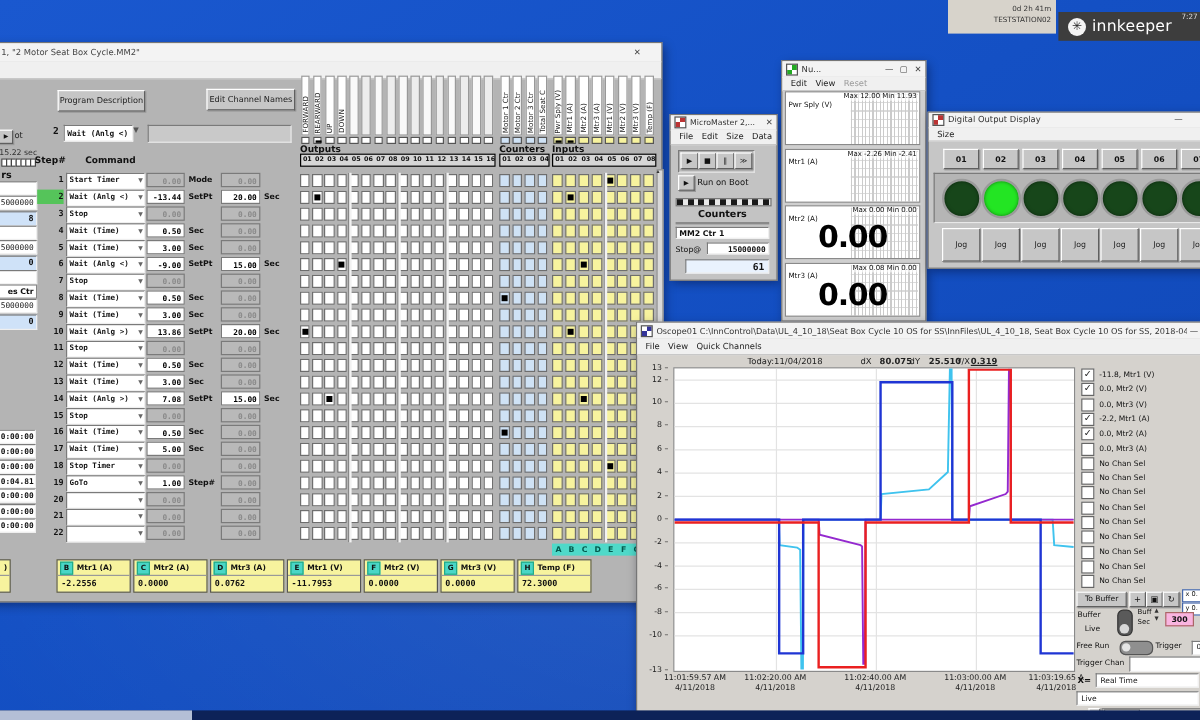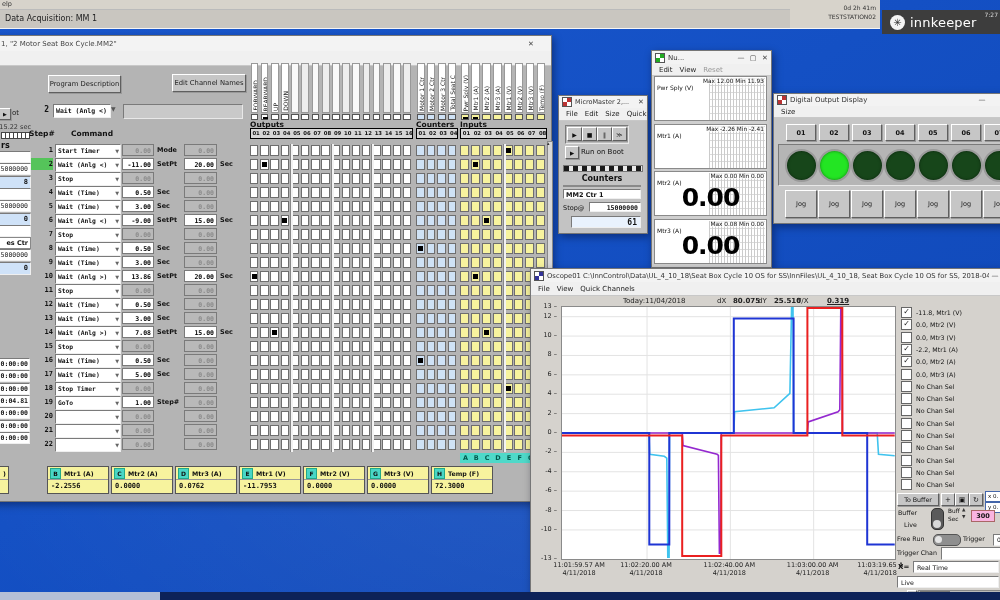--- a/index.html
+++ b/index.html
@@ -29,26 +29,20 @@
   .led{position:absolute;border-radius:50%;width:29px;height:29px;border:2px solid #9a9a9a;box-shadow:inset 0 0 3px rgba(0,0,0,.5);}
   .ytick{position:absolute;width:26px;text-align:right;font-size:6.5px;color:#222;}
   .xlab{position:absolute;font-size:6.5px;color:#222;text-align:center;white-space:nowrap;line-height:8px;}
   .ann{position:absolute;font-size:7px;color:#222;white-space:nowrap;}
 </style>
 </head>
 <body>
 
 <div id="screen">
 
-  <div class="a" style="left:0;top:0;width:880px;height:9px;background:#d7d3cb;border-bottom:1px solid #bbb;">
-    <span class="a" style="left:2px;top:0px;font-size:6.5px;color:#333;">elp</span>
-  </div>
-  <div class="a" style="left:0;top:10px;width:880px;height:18px;background:#c9c6c0;border-bottom:1px solid #f5f5f5;">
-    <span class="a" style="left:5px;top:4px;font-size:8px;color:#222;">Data Acquisition:  MM 1</span>
-  </div>
   <div class="a" style="left:790px;top:0;width:90px;height:28px;background:#d7d3cb;text-align:right;">
     <div style="font-size:6px;color:#333;margin:4px 4px 0 0;">0d 2h 41m</div>
     <div style="font-size:6px;color:#333;margin:2px 4px 0 0;">TESTSTATION02</div>
   </div>
   <div class="a" style="left:882px;top:10px;width:118px;height:24px;background:#3d3d3d;display:flex;align-items:center;">
     <span style="width:15px;height:15px;border-radius:50%;background:#f4f4f4;color:#2d2d2d;font-size:10px;line-height:15px;text-align:center;margin-left:8px;">✳</span>
     <span style="color:#fff;font-size:13px;margin-left:5px;letter-spacing:.2px;">innkeeper</span>
     <span class="a" style="right:2px;top:1px;color:#ddd;font-size:6px;">7:27</span>
   </div>
 
@@ -104,21 +98,21 @@
         </div>
         <div style="position: absolute; left: 181px; top: 79px; width: 32px; height: 12px; font-size: 6.5px; font-weight: bold; text-align: right; padding-right: 2px; line-height: 12px; font-family: &quot;DejaVu Sans Mono&quot;, monospace; box-sizing: border-box; background: rgb(185, 185, 185); border: 1px solid rgb(122, 122, 122); color: rgb(138, 138, 138);">0.00</div>
         <div style="position: absolute; left: 216px; top: 79px; width: 26px; font-size: 6.5px; font-weight: bold; line-height: 12px;">Mode</div>
         <div style="position: absolute; left: 243px; top: 79px; width: 33px; height: 12px; font-size: 6.5px; font-weight: bold; text-align: right; padding-right: 2px; line-height: 12px; font-family: &quot;DejaVu Sans Mono&quot;, monospace; box-sizing: border-box; background: rgb(185, 185, 185); border: 1px solid rgb(122, 122, 122); color: rgb(138, 138, 138);">0.00</div>
         <div style="position: absolute; left: 279px; top: 79px; width: 24px; font-size: 6.5px; font-weight: bold; line-height: 12px;"></div>
         <div style="position: absolute; left: 90px; top: 93px; width: 22px; height: 12px; font-size: 7px; font-weight: bold; text-align: right; line-height: 12px; font-family: &quot;DejaVu Sans Mono&quot;, monospace; background: rgb(85, 196, 90);">2</div>
         <div class="sunk" style="position: absolute; left: 114px; top: 93px; width: 64px; height: 12px;">
           <div style="position: absolute; left: 2px; top: 2px; font-size: 6.3px; font-weight: bold; font-family: &quot;DejaVu Sans Mono&quot;, monospace; white-space: nowrap;">Wait (Anlg &lt;)</div>
           <div style="position: absolute; right: 1px; top: 3px; font-size: 5px; color: rgb(102, 102, 102);">▼</div>
         </div>
-        <div style="position: absolute; left: 181px; top: 93px; width: 32px; height: 12px; font-size: 6.5px; font-weight: bold; text-align: right; padding-right: 2px; line-height: 12px; font-family: &quot;DejaVu Sans Mono&quot;, monospace; box-sizing: border-box; background: rgb(255, 255, 255); border: 1px solid rgb(122, 122, 122); color: rgb(0, 0, 0);">-11.00</div>
+        <div style="position: absolute; left: 181px; top: 93px; width: 32px; height: 12px; font-size: 6.5px; font-weight: bold; text-align: right; padding-right: 2px; line-height: 12px; font-family: &quot;DejaVu Sans Mono&quot;, monospace; box-sizing: border-box; background: rgb(255, 255, 255); border: 1px solid rgb(122, 122, 122); color: rgb(0, 0, 0);">-13.44</div>
         <div style="position: absolute; left: 216px; top: 93px; width: 26px; font-size: 6.5px; font-weight: bold; line-height: 12px;">SetPt</div>
         <div style="position: absolute; left: 243px; top: 93px; width: 33px; height: 12px; font-size: 6.5px; font-weight: bold; text-align: right; padding-right: 2px; line-height: 12px; font-family: &quot;DejaVu Sans Mono&quot;, monospace; box-sizing: border-box; background: rgb(255, 255, 255); border: 1px solid rgb(122, 122, 122); color: rgb(0, 0, 0);">20.00</div>
         <div style="position: absolute; left: 279px; top: 93px; width: 24px; font-size: 6.5px; font-weight: bold; line-height: 12px;">Sec</div>
         <div style="position: absolute; left: 90px; top: 107px; width: 22px; height: 12px; font-size: 7px; font-weight: bold; text-align: right; line-height: 12px; font-family: &quot;DejaVu Sans Mono&quot;, monospace;">3</div>
         <div class="sunk" style="position: absolute; left: 114px; top: 107px; width: 64px; height: 12px;">
           <div style="position: absolute; left: 2px; top: 2px; font-size: 6.3px; font-weight: bold; font-family: &quot;DejaVu Sans Mono&quot;, monospace; white-space: nowrap;">Stop</div>
           <div style="position: absolute; right: 1px; top: 3px; font-size: 5px; color: rgb(102, 102, 102);">▼</div>
         </div>
         <div style="position: absolute; left: 181px; top: 107px; width: 32px; height: 12px; font-size: 6.5px; font-weight: bold; text-align: right; padding-right: 2px; line-height: 12px; font-family: &quot;DejaVu Sans Mono&quot;, monospace; box-sizing: border-box; background: rgb(185, 185, 185); border: 1px solid rgb(122, 122, 122); color: rgb(138, 138, 138);">0.00</div>
         <div style="position: absolute; left: 216px; top: 107px; width: 26px; font-size: 6.5px; font-weight: bold; line-height: 12px;"></div>
@@ -1144,21 +1138,21 @@
   <div class="win" id="mmwin" style="left:558px;top:95px;width:88px;height:137px;background:#c3c3c3;">
     <div class="tbar" style="height:12px;">
       <span class="appicon"></span>
       <span class="ttext" style="font-size:6.5px;">MicroMaster 2,...</span>
       <span class="wbtn">✕</span>
     </div>
     <div class="menubar" style="top:12px;height:12px;" id="mm-menu">
         <span class="mi">File</span>
         <span class="mi">Edit</span>
         <span class="mi">Size</span>
-        <span class="mi">Quick</span>
+        <span class="mi">Data</span>
       </div>
     <div class="a" id="mm-body" style="left:0;top:24px;width:88px;height:113px;">
         <div class="gsunk" style="position: absolute; left: 6px; top: 5px; width: 62px; height: 17px; background: rgb(187, 187, 187);">
           <div class="btn3d" style="position: absolute; left: 1px; top: 1px; width: 13px; height: 12px; font-size: 6px; color: rgb(17, 17, 17);">▶</div>
           <div class="btn3d" style="position: absolute; left: 16px; top: 1px; width: 13px; height: 12px; font-size: 6px; color: rgb(17, 17, 17);">■</div>
           <div class="btn3d" style="position: absolute; left: 31px; top: 1px; width: 13px; height: 12px; font-size: 6px; color: rgb(17, 17, 17);">‖</div>
           <div class="btn3d" style="position: absolute; left: 46px; top: 1px; width: 13px; height: 12px; font-size: 6px; color: rgb(17, 17, 17);">≫</div>
         </div>
         <div class="btn3d" style="position: absolute; left: 6px; top: 26px; width: 12px; height: 11px; font-size: 5.5px;">▶</div>
         <div style="position: absolute; left: 22px; top: 28px; font-size: 7px;">Run on Boot</div>
@@ -1256,21 +1250,21 @@
         <span class="mi">View</span>
         <span class="mi">Quick Channels</span>
       </div>
     <div class="a" id="osc-body" style="left:0;top:26px;width:470px;height:300px;">
         <div class="ann" style="position: absolute; left: 92px; top: 2px; font-weight: normal;">Today:11/04/2018</div>
         <div class="ann" style="position: absolute; left: 186px; top: 2px; font-weight: normal;">dX</div>
         <div class="ann" style="position: absolute; left: 202px; top: 2px; font-weight: bold;">80.075</div>
         <div class="ann" style="position: absolute; left: 227px; top: 2px; font-weight: normal;">dY</div>
         <div class="ann" style="position: absolute; left: 243px; top: 2px; font-weight: bold;">25.510</div>
         <div class="ann" style="position: absolute; left: 266px; top: 2px; font-weight: normal;">Y/X</div>
-        <div class="ann" style="position: absolute; left: 296px; top: 2px; font-weight: bold; text-decoration: underline;">0.319</div>
+        <div class="ann" style="position: absolute; left: 278px; top: 2px; font-weight: bold; text-decoration: underline;">0.319</div>
         <svg viewBox="0 0 333 252" width="333" height="252" style="position: absolute; left: 30px; top: 11px; background: rgb(255, 255, 255); border: 1px solid rgb(138, 138, 138);">
           <line x1="0" x2="333" y1="9.692307692307693" y2="9.692307692307693" stroke="#e3e3e3" stroke-width="1"></line>
           <line x1="0" x2="333" y1="29.07692307692308" y2="29.07692307692308" stroke="#e3e3e3" stroke-width="1"></line>
           <line x1="0" x2="333" y1="48.46153846153847" y2="48.46153846153847" stroke="#e3e3e3" stroke-width="1"></line>
           <line x1="0" x2="333" y1="67.84615384615384" y2="67.84615384615384" stroke="#e3e3e3" stroke-width="1"></line>
           <line x1="0" x2="333" y1="87.23076923076923" y2="87.23076923076923" stroke="#e3e3e3" stroke-width="1"></line>
           <line x1="0" x2="333" y1="106.61538461538461" y2="106.61538461538461" stroke="#e3e3e3" stroke-width="1"></line>
           <line x1="0" x2="333" y1="126" y2="126" stroke="#c8c8c8" stroke-width="1"></line>
           <line x1="0" x2="333" y1="145.38461538461536" y2="145.38461538461536" stroke="#e3e3e3" stroke-width="1"></line>
           <line x1="0" x2="333" y1="164.76923076923077" y2="164.76923076923077" stroke="#e3e3e3" stroke-width="1"></line>

